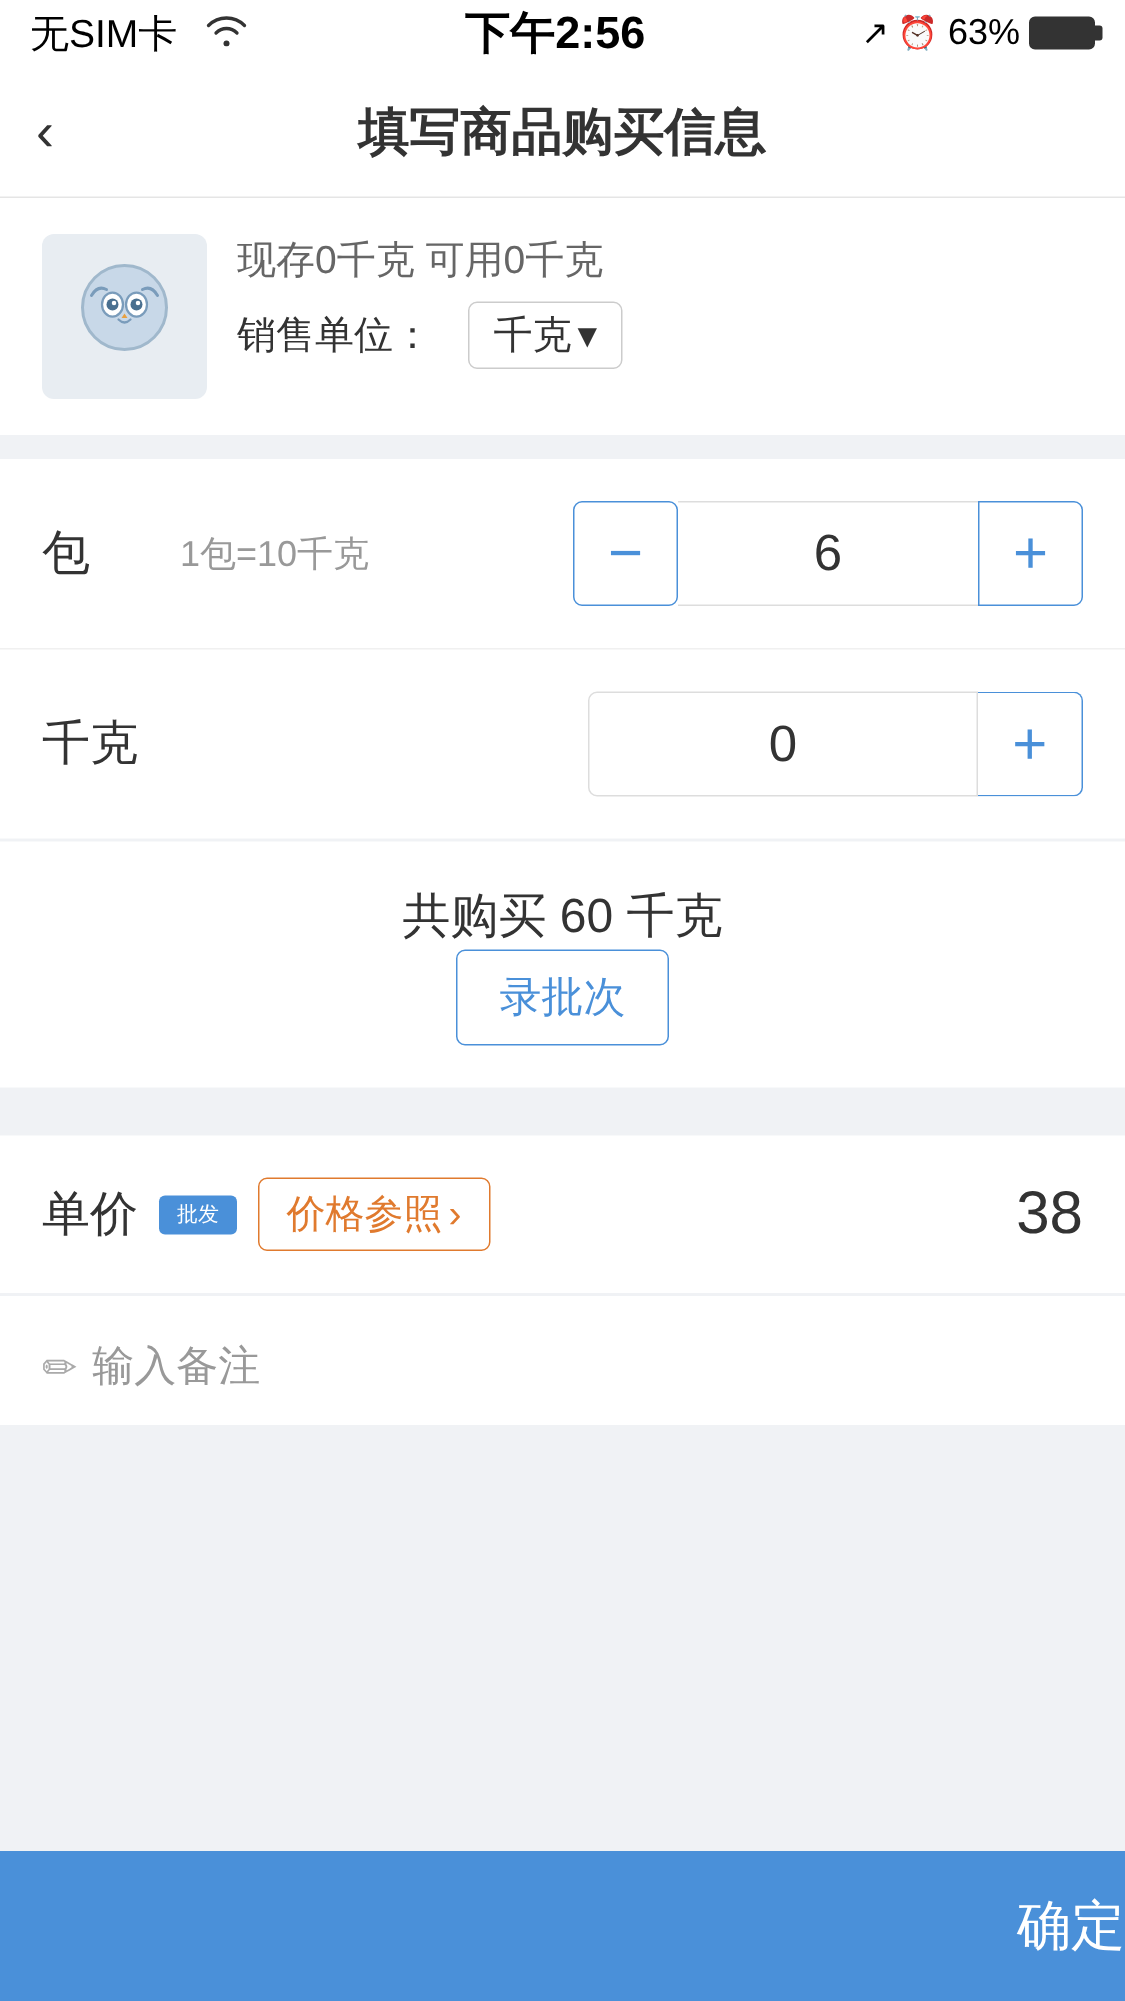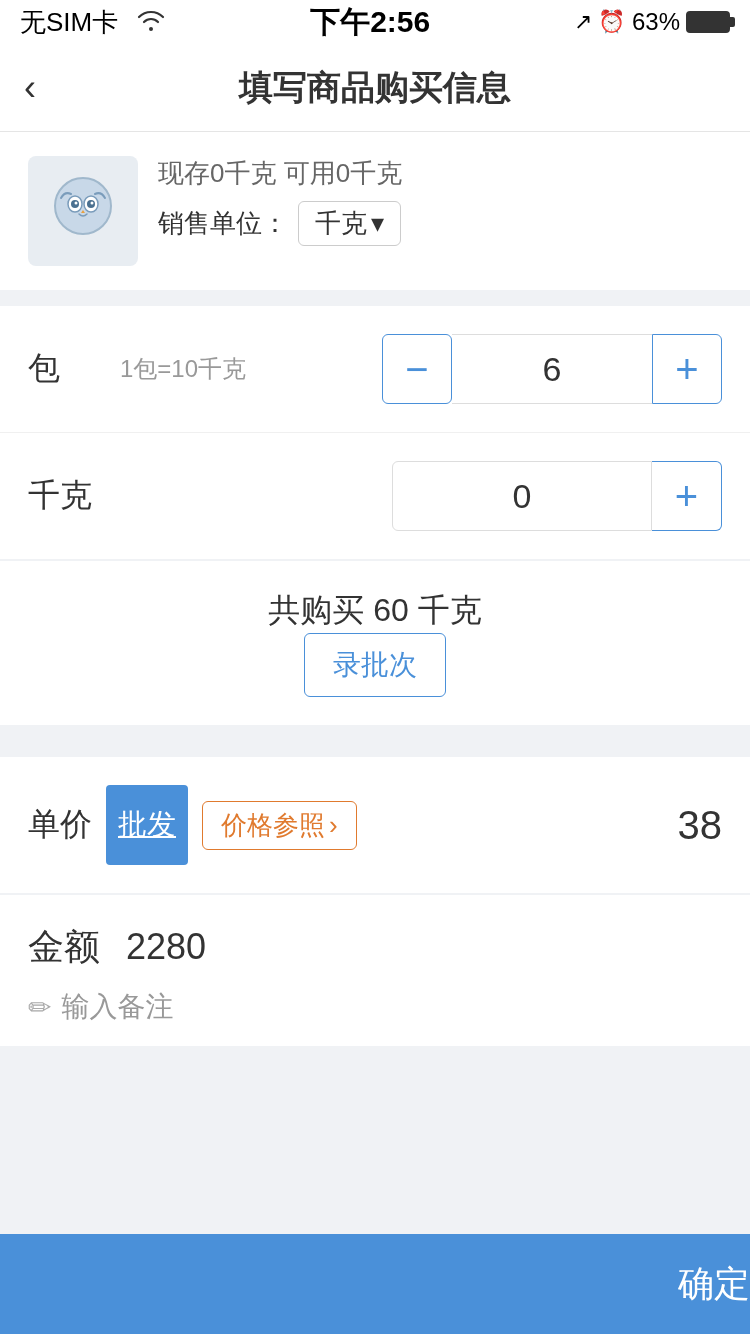--- a/index.html
+++ b/index.html
@@ -113,21 +113,21 @@
     .product-stock {
       font-size: 26px;
       color: #666;
       margin-bottom: 10px;
     }
     .product-unit-row {
       display: flex;
       align-items: center;
       font-size: 26px;
       color: #333;
-      gap: 10px;
+      gap: 24px;
     }
     .unit-select {
       border: 1px solid #ccc;
       border-radius: 6px;
       padding: 4px 16px;
       font-size: 26px;
       background: #fff;
       color: #333;
       display: flex;
       align-items: center;
@@ -243,25 +243,24 @@
       margin-bottom: 2px;
     }
     .price-label {
       font-size: 32px;
       color: #333;
       margin-right: 14px;
     }
     .price-tag {
       background: #4a90d9;
       color: #fff;
-      font-size: 29px;
-      padding: 20px 12px;
+      font-size: 14px;
+      padding: 4px 12px;
       border-radius: 4px;
       margin-right: 14px;
-      text-decoration: underline;
     }
     .price-ref-btn {
       border: 1.5px solid #e07a2e;
       color: #e07a2e;
       font-size: 26px;
       padding: 6px 18px;
       border-radius: 6px;
       display: flex;
       align-items: center;
       gap: 4px;
@@ -412,24 +411,20 @@
     <span class="price-label">单价</span>
     <span class="price-tag">批发</span>
     <button class="price-ref-btn">
       <span>价格参照</span>
       <span>›</span>
     </button>
     <span class="price-value">38</span>
   </div>
 
   <div class="amount-section">
-    <div class="amount-row">
-      <span>金额</span>
-      <span style="margin-left:16px;">2280</span>
-    </div>
     <div class="note-row">
       <span class="note-icon">✏</span>
       <span>输入备注</span>
     </div>
   </div>
 
   <div class="bottom-space"></div>
 
 </div>
 

